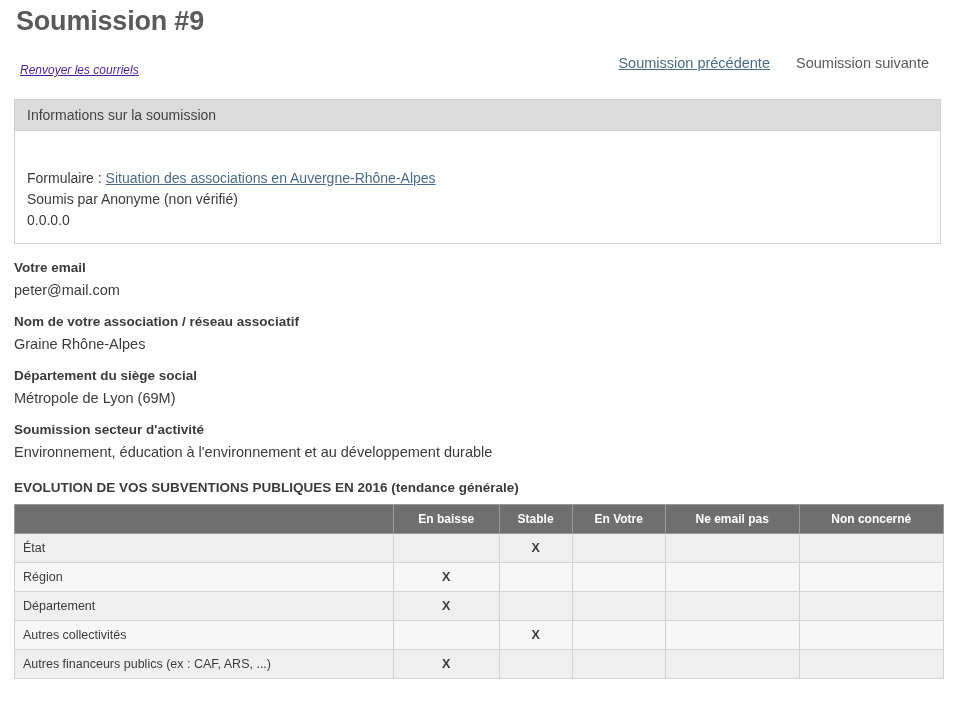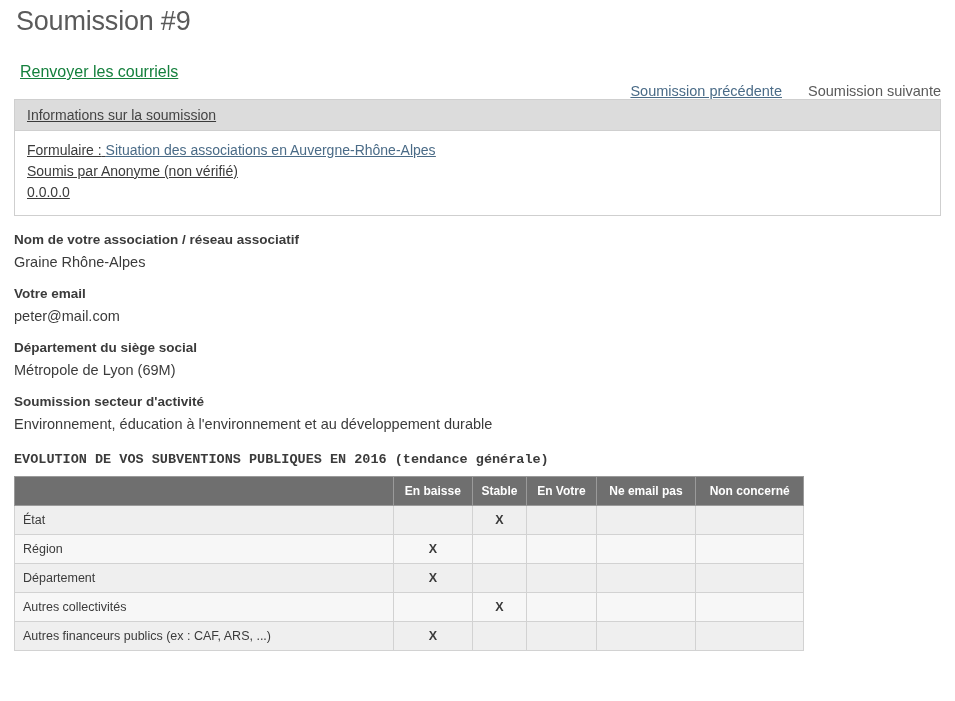--- a/index.html
+++ b/index.html
@@ -17,72 +17,72 @@
   }
   .page {
     position: relative;
     width: 955px;
     height: 701px;
     box-sizing: border-box;
     padding: 0 14px;
   }
   .page-title {
     font-size: 27px;
-    font-weight: normal;
+    font-weight: bold;
     color: #5a5a5a;
     margin: 6px 0 0 2px;
     letter-spacing: -0.2px;
   }
   .nav-row {
     position: relative;
     height: 34px;
     margin-top: 14px;
   }
   .resend-link {
     position: absolute;
     left: 6px;
     top: 12px;
-    font-size: 16px;
-    color: #15803d;
+    font-size: 12px;
+    color: #4c1d95;
     text-decoration: underline;
+    font-style: italic;
   }
   .nav-links {
     position: absolute;
-    right: 0;
+    right: 12px;
     top: 4px;
     font-size: 14.5px;
-    margin-top: 28px;
   }
   .nav-prev {
     color: #4a6b87;
     text-decoration: underline;
     margin-right: 22px;
   }
   .nav-next {
     color: #5a5a5a;
     text-decoration: none;
   }
   .info-box {
     margin-top: 14px;
     border: 1px solid #cfcfcf;
     background: #fff;
-    text-decoration: underline;
   }
   .info-header {
     background: #dcdcdc;
     border-bottom: 1px solid #cfcfcf;
     padding: 7px 12px;
     font-size: 14px;
     color: #444;
   }
   .info-body {
     padding: 9px 12px 12px 12px;
     font-size: 14px;
     line-height: 21px;
     color: #3b3b3b;
+    margin-top: 28px;
   }
   .info-body a {
     color: #4a6b87;
     text-decoration: underline;
   }
   .field {
     margin-top: 16px;
   }
   .field-label {
     font-size: 13.5px;
@@ -92,26 +92,25 @@
   }
   .field-value {
     font-size: 14.5px;
     color: #3b3b3b;
   }
   .section-title {
     margin-top: 20px;
     font-size: 13.5px;
     font-weight: bold;
     color: #3b3b3b;
-    font-family: Liberation Mono, monospace;
   }
   table.matrix {
     margin-top: 9px;
     border-collapse: collapse;
-    width: 790px;
+    width: 930px;
     font-size: 12.5px;
   }
   table.matrix th {
     background: #6f6f6f;
     color: #ffffff;
     font-weight: bold;
     font-size: 12px;
     padding: 7px 4px;
     border: 1px solid #9a9a9a;
     text-align: center;
@@ -158,27 +157,27 @@
       <div>
         <span>Formulaire :</span>
         <a href="#">Situation des associations en Auvergne-Rhône-Alpes</a>
       </div>
       <div>Soumis par Anonyme (non vérifié)</div>
       <div>0.0.0.0</div>
     </div>
   </div>
 
   <div class="field">
+    <div class="field-label">Votre email</div>
+    <div class="field-value">peter@mail.com</div>
+  </div>
+
+  <div class="field">
     <div class="field-label">Nom de votre association / réseau associatif</div>
     <div class="field-value">Graine Rhône-Alpes</div>
-  </div>
-
-  <div class="field">
-    <div class="field-label">Votre email</div>
-    <div class="field-value">peter@mail.com</div>
   </div>
 
   <div class="field">
     <div class="field-label">Département du siège social</div>
     <div class="field-value">Métropole de Lyon (69M)</div>
   </div>
 
   <div class="field">
     <div class="field-label">Soumission secteur d'activité</div>
     <div class="field-value">Environnement, éducation à l'environnement et au développement durable</div>

